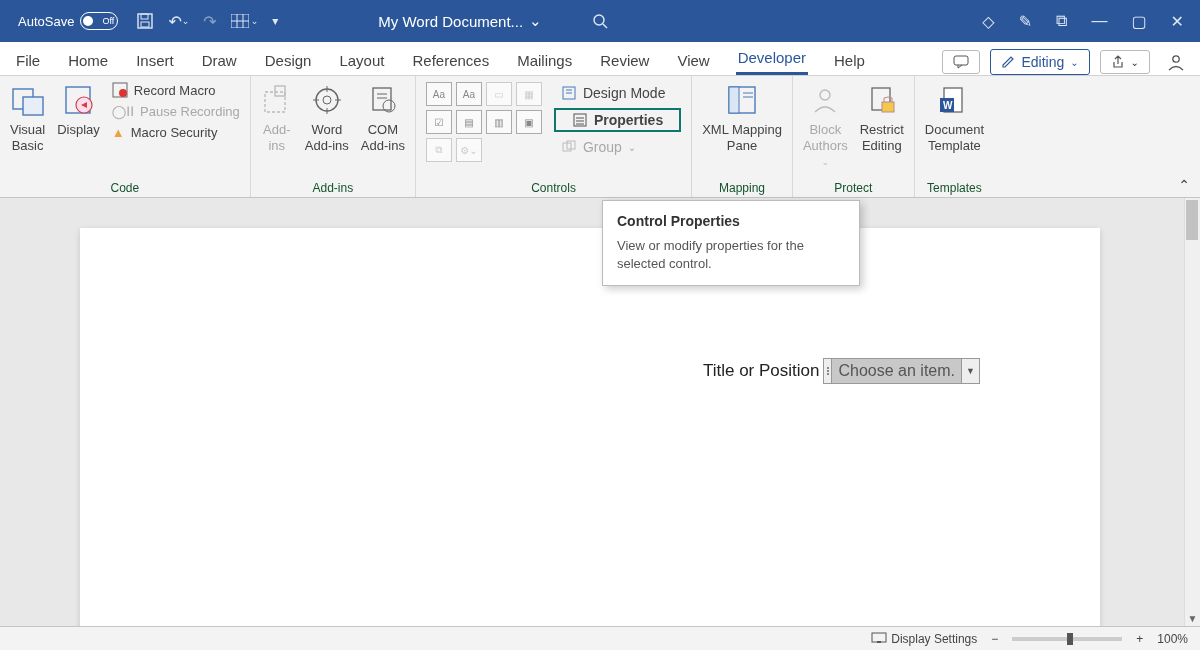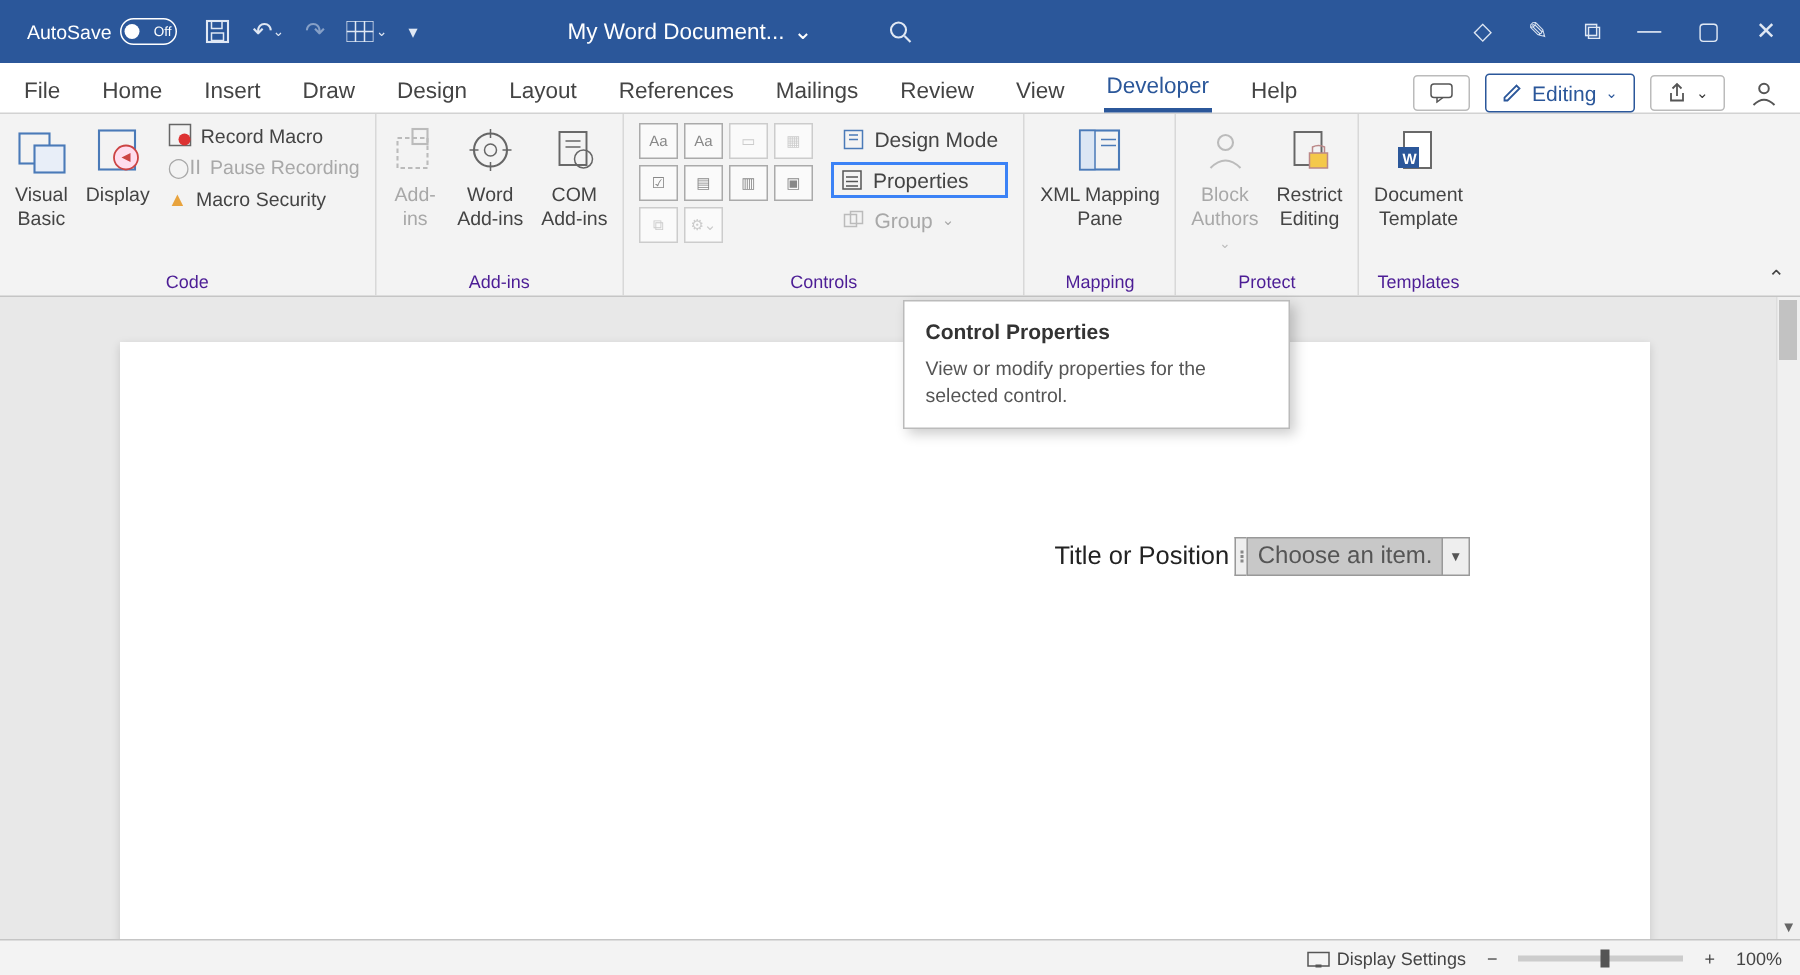--- a/index.html
+++ b/index.html
@@ -22,32 +22,32 @@
   .tab.active { color: #2b579a; border-bottom: 3px solid #2b579a; font-weight: 400; }
   .tabs .file { font-weight: 400; }
   .tabs .right { margin-left: auto; display: flex; gap: 10px; align-items: center; }
   .right-btn { border: 1px solid #bbb; border-radius: 3px; padding: 4px 10px; font-size: 14px; display: flex; align-items: center; gap: 6px; color: #333; }
   .editing-btn { border: 1px solid #2b579a; color: #2b579a; }
   
   
   .ribbon { background: #f3f3f3; height: 122px; display: flex; border-bottom: 1px solid #c5c5c5; position: relative; }
   .group { border-right: 1px solid #d8d8d8; padding: 6px 10px 2px 10px; display: flex; flex-direction: column; align-items: center; justify-content: space-between; }
   .group-body { display: flex; gap: 12px; align-items: flex-start; flex: 1; }
-  .group-label { font-size: 12px; color: #4c1d95; margin-top: 2px; }
+  .group-label { font-size: 12px; color: #14532d; margin-top: 2px; }
   .big-btn { display: flex; flex-direction: column; align-items: center; font-size: 13px; color: #444; gap: 4px; text-align: center; line-height: 1.2; }
   .big-btn .ico { height: 36px; display: flex; align-items: center; justify-content: center; }
   .stack { display: flex; flex-direction: column; gap: 6px; font-size: 13px; color: #444; }
   .stack .row { display: flex; align-items: center; gap: 6px; }
   .disabled { color: #a8a8a8; }
   .mini-grid { display: grid; grid-template-columns: repeat(4, 26px); grid-template-rows: repeat(3, 24px); gap: 4px; }
   .mini-cell { border: 1px solid #aaa; background: #fafafa; display:flex; align-items:center; justify-content:center; font-size:10px; color:#888;}
   .mini-cell.dis { border-color: #ccc; color: #ccc; }
   .ctrl-stack { display: flex; flex-direction: column; gap: 4px; font-size: 14px; color: #444; }
   .ctrl-btn { display: flex; align-items: center; gap: 6px; padding: 2px 6px; border: 1px solid transparent; }
-  .ctrl-btn.highlight { border: 2px solid #3b82f6; padding: 2px 4px; }
+  .ctrl-btn.highlight { border: 2px solid #0f766e; padding: 2px 16px; font-weight: bold; }
   .collapse-btn { position: absolute; right: 10px; bottom: 4px; color: #444; font-size: 14px; }
   
   
   .tooltip { position: absolute; left: 602px; top: 200px; width: 258px; background: #fff; border: 1px solid #bbb; box-shadow: 3px 3px 8px rgba(0,0,0,0.2); padding: 12px 14px; z-index: 50; }
   .tooltip h4 { font-size: 14px; font-weight: 700; color: #333; margin-bottom: 8px; }
   .tooltip p { font-size: 13px; color: #555; line-height: 1.4; }
   
   
   .doc-wrap { position: absolute; top: 198px; left: 0; right: 16px; bottom: 24px; background: #e8e8e8; overflow: hidden; }
   .page { position: absolute; left: 80px; top: 30px; width: 1020px; height: 700px; background: #fff; box-shadow: 0 2px 6px rgba(0,0,0,0.15); padding: 130px 120px; }
@@ -395,21 +395,21 @@
   <h4>Control Properties</h4>
   <p>View or modify properties for the selected control.</p>
 </div>
 
 <div class="vscroll">
   <div class="thumb"></div>
   <div class="arrdn">▼</div>
 </div>
 
 <div class="statusbar">
-  <span style="display:flex;align-items:flex-end;gap:4px">
+  <span style="display:flex;align-items:flex-start;gap:4px">
     <svg width="16" height="12">
         <rect x="1" y="1" width="14" height="9" fill="none" stroke="#555"></rect>
         <line x1="6" y1="10" x2="10" y2="10" stroke="#555" stroke-width="2"></line>
       </svg>
     <span>Display Settings</span>
   </span>
   <span>−</span>
   <div class="zoom-slider">
       <div class="knob"></div>
     </div>

